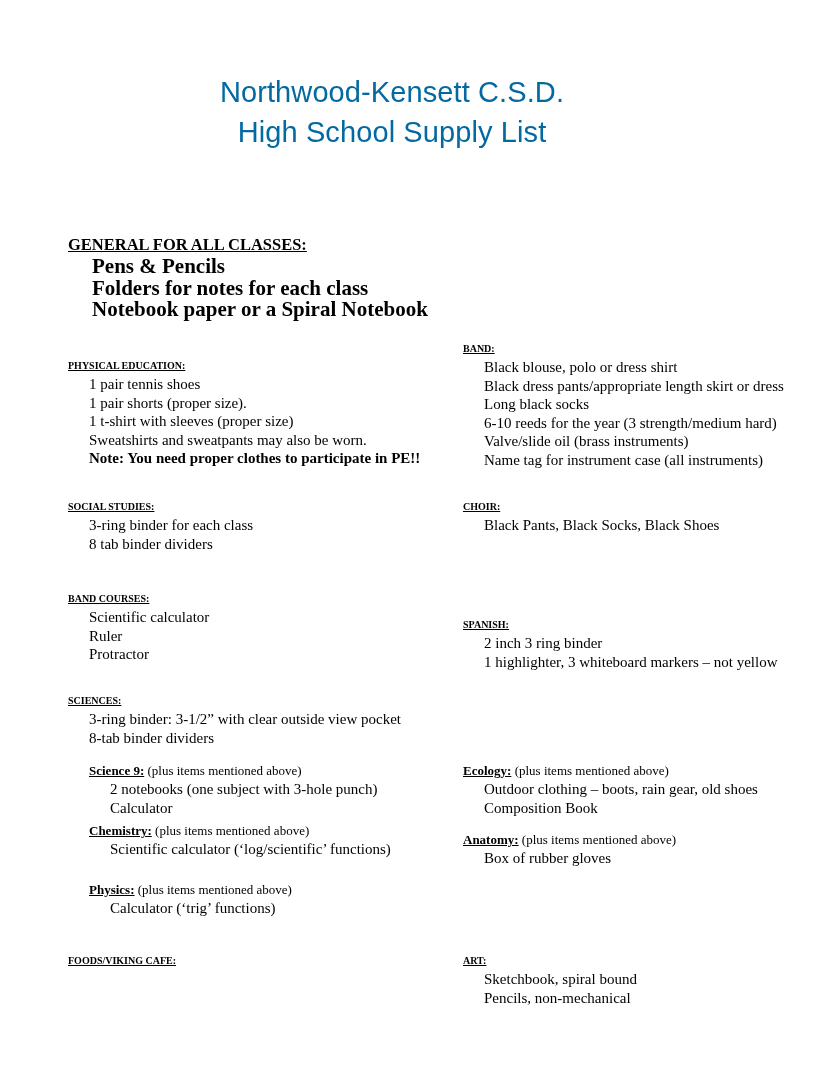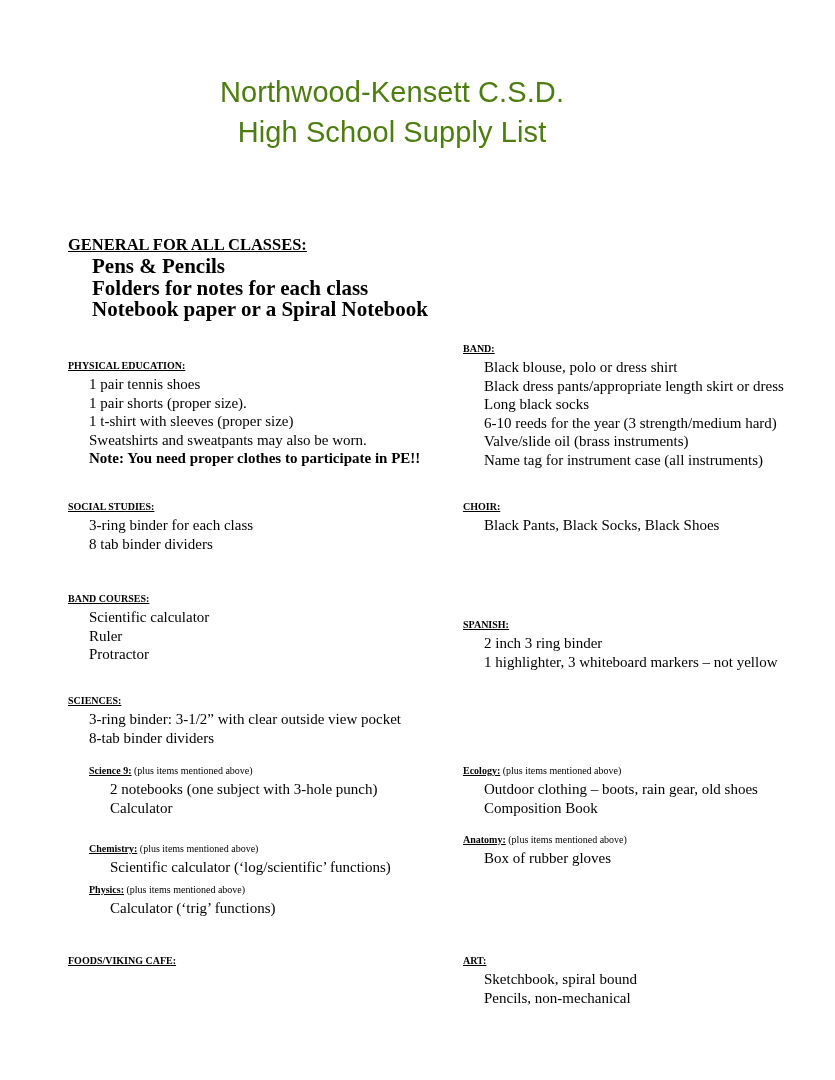--- a/index.html
+++ b/index.html
@@ -23,21 +23,21 @@
     position: absolute;
     left: 0;
     top: 72px;
     width: 784px;
     text-align: center;
     font-family: "Liberation Sans", "DejaVu Sans", sans-serif;
     font-size: 29px;
     line-height: 40px;
     font-weight: 400;
     letter-spacing: 0.1px;
-    color: #4d7c0f;
+    color: #0369a1;
   }
   .doc-title .line2 { display: block; }
 
   
   .col-left {
     position: absolute;
     left: 68px;
     top: 0;
     width: 390px;
   }
@@ -79,21 +79,21 @@
     font-size: 21px;
     line-height: 21.5px;
     padding-left: 24px;
   }
   .general .sec-head { font-size: 16.5px; line-height: 22px; }
 
   
   .sub { position: absolute; left: 0; width: 100%; }
   .sub-head {
     padding-left: 21px;
-    font-size: 10px;
+    font-size: 13px;
     line-height: 19px;
     white-space: nowrap;
   }
   .sub-head .name {
     font-weight: bold;
     text-decoration: underline;
     text-underline-offset: 1px;
   }
   .sub-head .note { font-weight: normal; text-decoration: none; }
   .sub .items li { padding-left: 42px; }
@@ -158,21 +158,21 @@
         <div class="sub-head">
           <span class="name">Science 9:</span>
           <span class="note">(plus items mentioned above)</span>
         </div>
         <ul class="items">
           <li>2 notebooks (one subject with 3-hole punch)</li>
           <li>Calculator</li>
         </ul>
       </div>
 
-      <div class="sub" style="top:148px;">
+      <div class="sub" style="top:130px;">
         <div class="sub-head">
           <span class="name">Chemistry:</span>
           <span class="note">(plus items mentioned above)</span>
         </div>
         <ul class="items">
           <li>Scientific calculator (‘log/scientific’ functions)</li>
         </ul>
       </div>
 
       <div class="sub" style="top:189px;">

